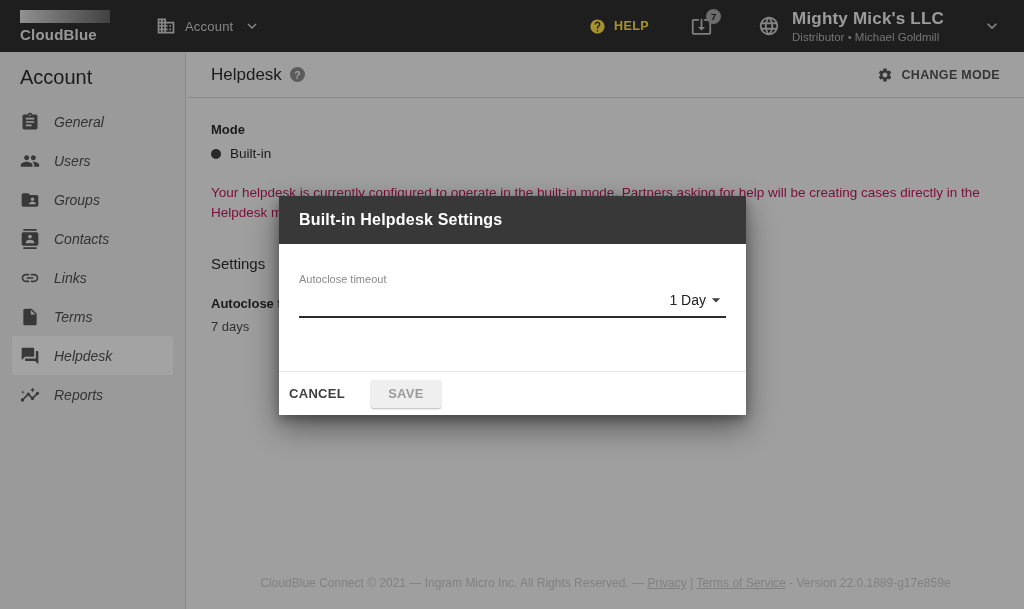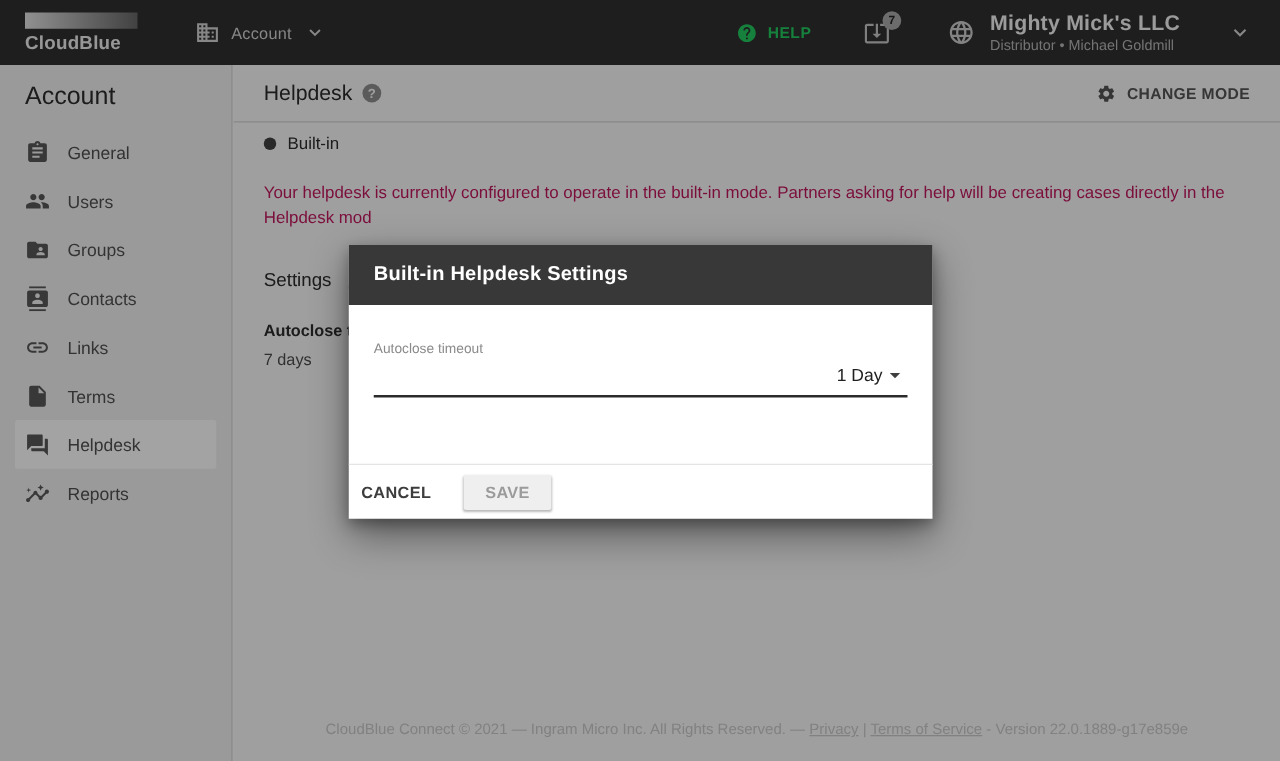--- a/index.html
+++ b/index.html
@@ -15,21 +15,21 @@
   .topbar {
     position:absolute; top:0; left:0; right:0; height:52px;
     background:#2e2e2e; display:flex; align-items:center; z-index:10;
   }
   .logo { margin-left:20px; width:104px; }
   .logo-bar { width:90px; height:13px; background:linear-gradient(to right,#dedede,#656565); }
   .logo-text { margin-top:3px; color:#e9e9e9; font-size:15px; font-weight:bold; letter-spacing:.2px; }
   .nav-account { display:flex; align-items:center; margin-left:32px; color:#cfcfcf; cursor:pointer; }
   .nav-account .txt { font-size:13px; font-weight:500; margin:0 10px 0 9px; letter-spacing:.2px; }
   .topbar-right { margin-left:auto; display:flex; align-items:center; padding-right:22px; }
-  .help-item { display:flex; align-items:center; color:#22c55e; cursor:pointer; }
+  .help-item { display:flex; align-items:center; color:#fde047; cursor:pointer; }
   .help-item .txt { font-size:12.5px; font-weight:bold; letter-spacing:.4px; margin-left:8px; }
   .notif { position:relative; margin-left:42px; color:#c4c4c4; cursor:pointer; }
   .badge {
     position:absolute; top:-7px; right:-9px; width:15px; height:15px; border-radius:50%;
     background:#a6a6a6; color:#222; font-size:9.5px; font-weight:bold;
     display:flex; align-items:center; justify-content:center;
   }
   .profile { display:flex; align-items:center; margin-left:46px; cursor:pointer; }
   .profile .globe { color:#c9c9c9; }
   .profile-names { margin-left:12px; }
@@ -42,21 +42,21 @@
     position:absolute; top:52px; left:0; bottom:0; width:186px;
     background:#ededed; border-right:1px solid #d4d4d4;
   }
   .sidebar-title { padding:14px 0 0 20px; font-size:20px; font-weight:500; color:#2b2b2b; }
   .sidebar-list { margin-top:13px; }
   .side-item {
     height:39px; margin:0 12px; padding-left:8px; border-radius:2px;
     display:flex; align-items:center; color:#5d5d5d; cursor:pointer;
   }
   .side-item.active { background:#fafafa; color:#4e4e4e; }
-  .side-item .lbl { margin-left:14px; font-size:14px; color:#4f4f4f; }
+  .side-item .lbl { margin-left:14px; font-size:14px; color:#4f4f4f;font-style:italic; }
   .side-item .ico { color:#575757; }
 
   
   .main { position:absolute; top:52px; left:187px; right:0; bottom:0; background:#f5f5f5; }
   .page-header {
     height:46px; border-bottom:1px solid #d0d0d0;
     display:flex; align-items:center; padding:0 24px;
   }
   .page-title { font-size:17px; font-weight:500; color:#2b2b2b; }
   .title-help {
@@ -264,20 +264,21 @@
       <span>
         <svg width="16" height="16" viewBox="0 0 24 24" fill="currentColor">
             <path d="M19.14 12.94c.04-.3.06-.61.06-.94 0-.32-.02-.64-.07-.94l2.03-1.58c.18-.14.23-.41.12-.61l-1.92-3.32c-.12-.22-.37-.29-.59-.22l-2.39.96c-.5-.38-1.03-.7-1.62-.94l-.36-2.54c-.04-.24-.24-.41-.48-.41h-3.84c-.24 0-.43.17-.47.41l-.36 2.54c-.59.24-1.13.57-1.62.94l-2.39-.96c-.22-.08-.47 0-.59.22L2.74 8.87c-.12.21-.08.47.12.61l2.03 1.58c-.05.3-.09.63-.09.94s.02.64.07.94l-2.03 1.58c-.18.14-.23.41-.12.61l1.92 3.32c.12.22.37.29.59.22l2.39-.96c.5.38 1.03.7 1.62.94l.36 2.54c.05.24.24.41.48.41h3.84c.24 0 .44-.17.47-.41l.36-2.54c.59-.24 1.13-.56 1.62-.94l2.39.96c.22.08.47 0 .59-.22l1.92-3.32c.12-.22.07-.47-.12-.61l-2.01-1.58zM12 15.6c-1.98 0-3.6-1.62-3.6-3.6s1.62-3.6 3.6-3.6 3.6 1.62 3.6 3.6-1.62 3.6-3.6 3.6z"></path>
           </svg>
       </span>
       <span class="txt">CHANGE MODE</span>
     </div>
   </div>
 
   <div class="content">
+    <div class="mode-label">Mode</div>
     <div class="radio-row">
       <span class="radio-dot"></span>
       <span class="txt">Built-in</span>
     </div>
     <div class="desc">
       <div>Your helpdesk is currently configured to operate in the built-in mode. Partners asking for help will be creating cases directly in the</div>
       <div>Helpdesk mod</div>
     </div>
     <div class="settings-row">
       <span class="txt">Settings</span>

